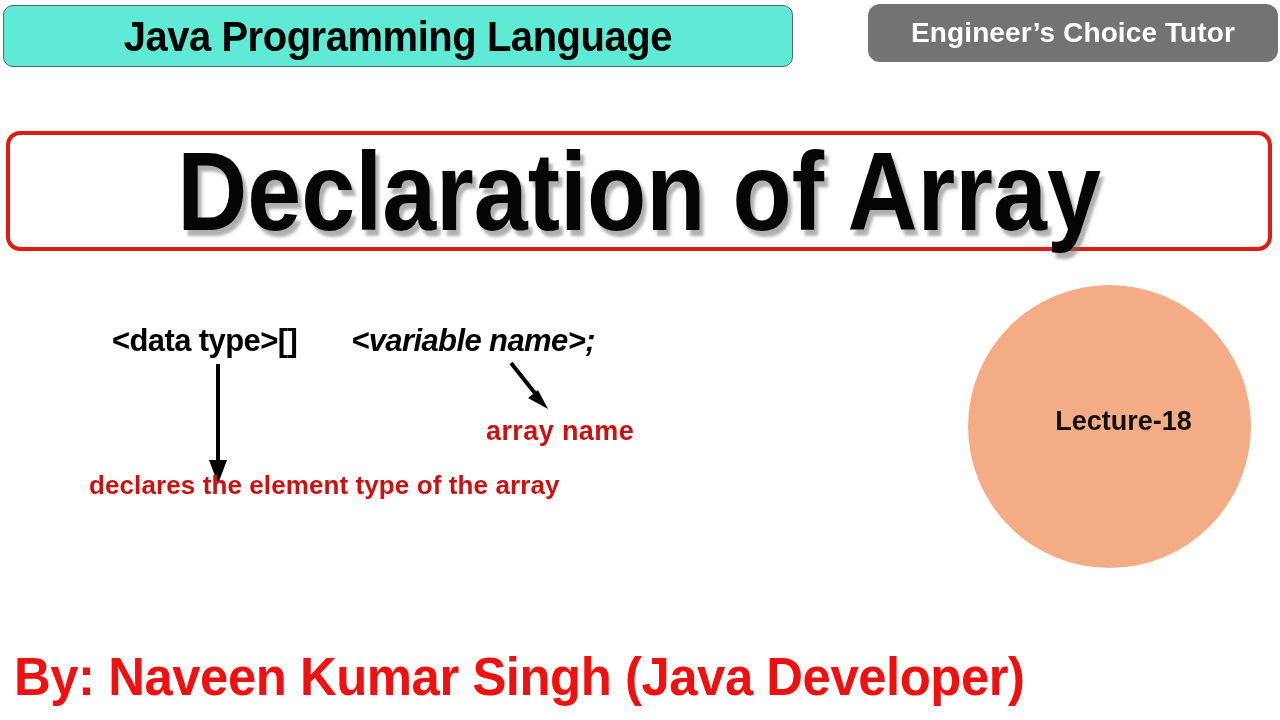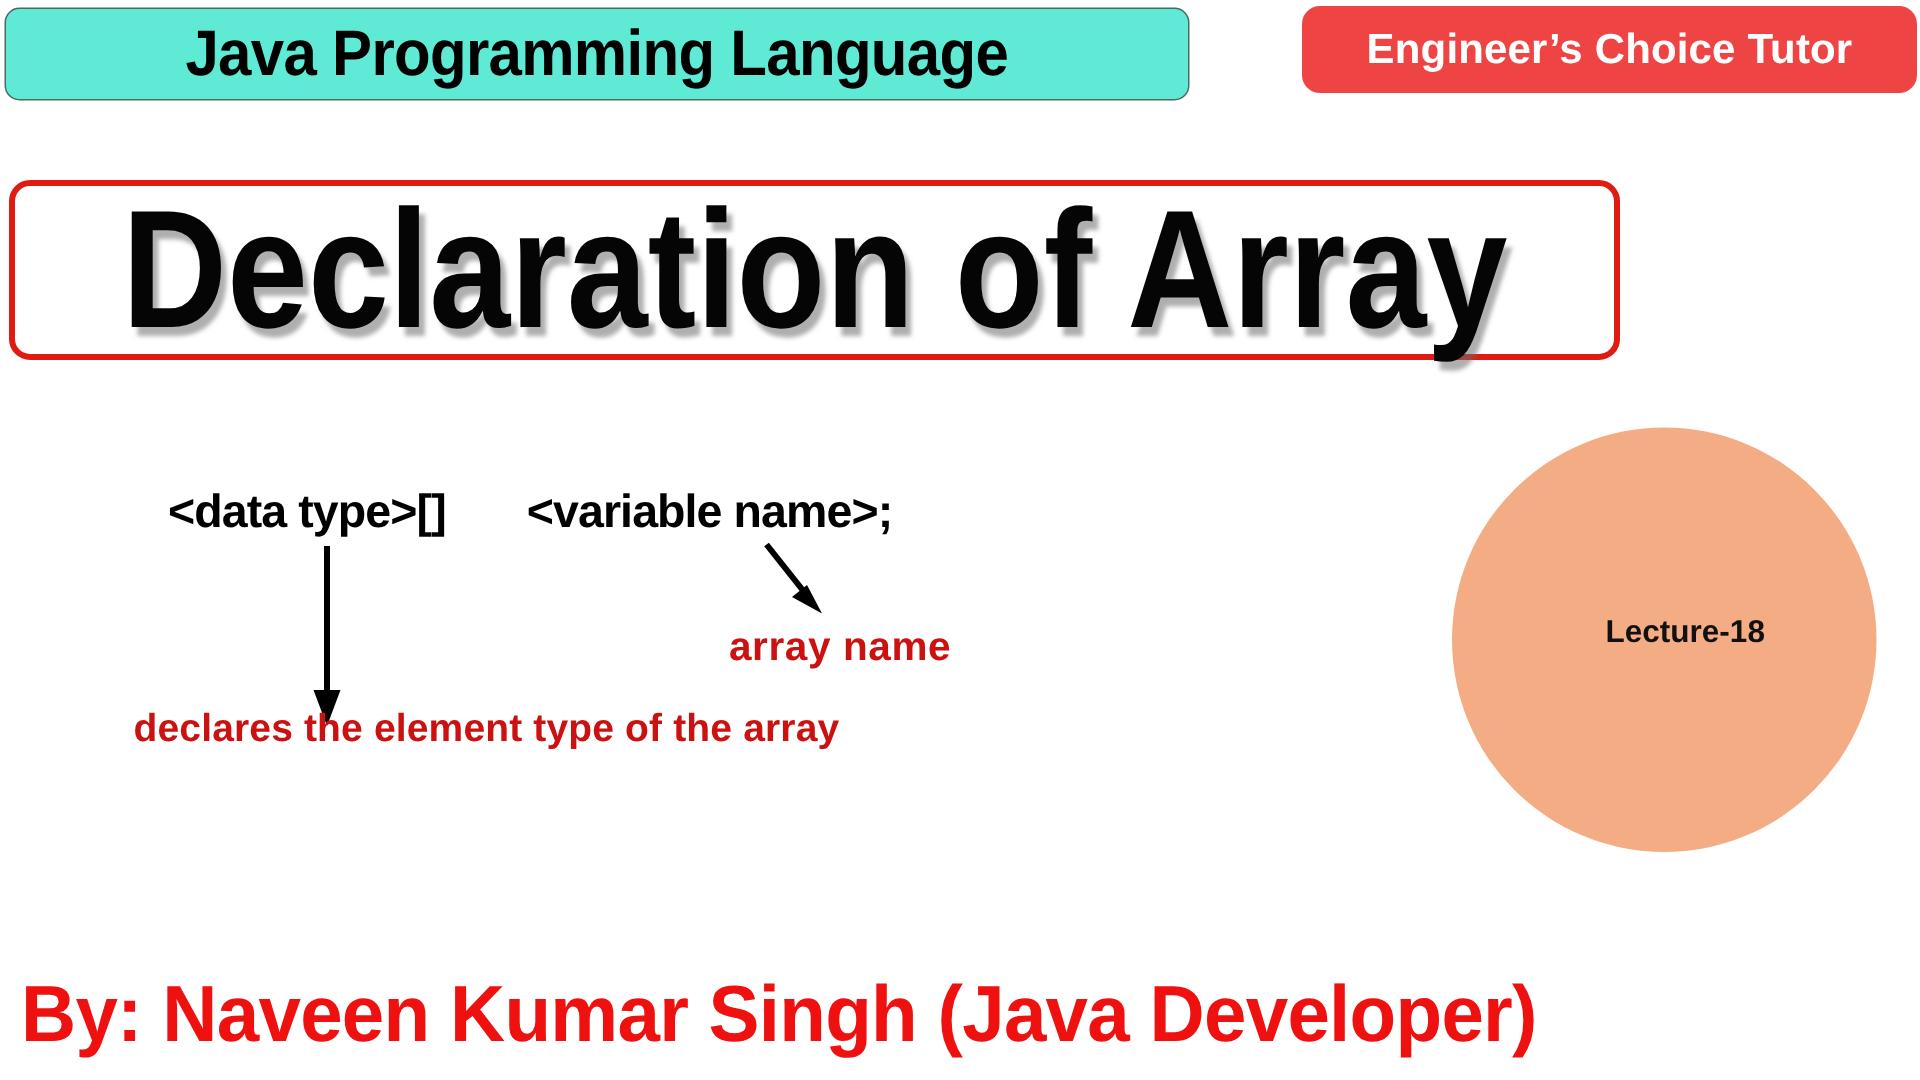--- a/index.html
+++ b/index.html
@@ -42,42 +42,42 @@
     white-space: nowrap;
   }
 
   
   #channel-badge {
     position: absolute;
     left: 868px;
     top: 4px;
     width: 410px;
     height: 58px;
-    background: #ef4444;
+    background: #737373;
     border-radius: 12px;
     display: flex;
     align-items: center;
     justify-content: center;
   }
   #channel-badge-text {
     font-family: "Liberation Sans", sans-serif;
     font-weight: bold;
     font-size: 28px;
     line-height: 1;
     color: #ffffff;
     letter-spacing: 0.1px;
     white-space: nowrap;
   }
 
   
   #title-box {
     position: absolute;
     left: 6px;
-    top: 120px;
-    width: 1074px;
+    top: 131px;
+    width: 1266px;
     height: 120px;
     border: 4px solid #e01b11;
     border-radius: 14px;
     box-sizing: border-box;
     background: #ffffff;
     display: flex;
     align-items: center;
     justify-content: center;
   }
   #title-text {
@@ -99,21 +99,21 @@
     top: 325px;
     white-space: nowrap;
     font-family: "Liberation Sans", sans-serif;
     font-weight: bold;
     font-size: 31px;
     line-height: 1;
     color: #000000;
   }
   #syntax-datatype { letter-spacing: -0.6px; }
   #syntax-gap { display: inline-block; width: 54px; }
-  #syntax-varname { letter-spacing: -0.6px; }
+  #syntax-varname { letter-spacing: -0.6px; font-style: italic; }
 
   
   #arrow-layer {
     position: absolute;
     left: 0;
     top: 0;
     width: 1280px;
     height: 720px;
     pointer-events: none;
   }
@@ -153,21 +153,21 @@
     height: 283px;
     border-radius: 50%;
     background: #f4ac84;
     display: flex;
     align-items: center;
     justify-content: center;
   }
   #lecture-circle-text {
     font-family: "Liberation Sans", sans-serif;
     font-weight: bold;
-    font-size: 21px;
+    font-size: 27px;
     line-height: 1;
     color: #111111;
     position: relative;
     top: -5px;
     white-space: nowrap;
     margin-left: 28px;
   }
 
   
   #footer-byline {

